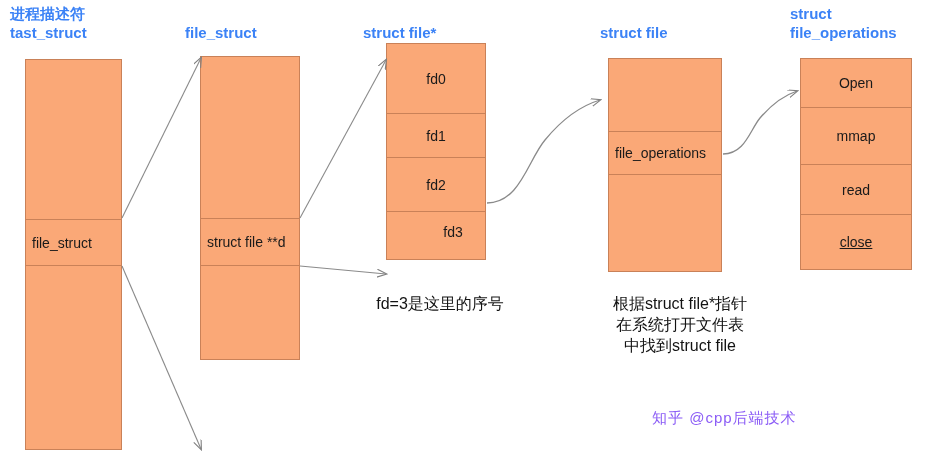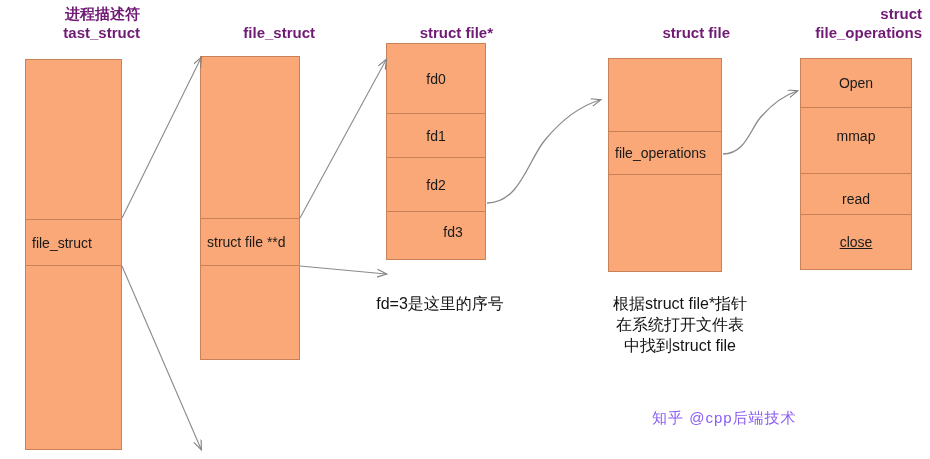--- a/index.html
+++ b/index.html
@@ -4,22 +4,22 @@
 <style>
   html,body{margin:0;padding:0;background:#ffffff;}
   body{
     width:930px;height:459px;position:relative;overflow:hidden;
     font-family:"Liberation Sans","DejaVu Sans",sans-serif;
     color:#1a1a1a;
   }
   #canvas{position:absolute;left:0;top:0;width:930px;height:459px;}
   .svg-layer{position:absolute;left:0;top:0;width:930px;height:459px;pointer-events:none;}
   .col-title{
-    position:absolute;text-align:right;font-weight:bold;
-    font-size:15px;line-height:19px;color:#701a75;white-space:nowrap;
+    position:absolute;text-align:left;font-weight:bold;
+    font-size:15px;line-height:19px;color:#3b82f6;white-space:nowrap;
   }
   .struct-box{
     position:absolute;
     background:#FAA877;
     border:1px solid #C98158;
     box-sizing:border-box;
   }
   .cell{
     position:absolute;left:0;right:0;
     display:flex;align-items:center;justify-content:center;
@@ -116,21 +116,21 @@
     </div>
   </div>
 
   <div class="struct-box" style="left:800px;top:58px;width:112px;height:212px;">
     <div class="cell divider-top" style="top:48px;height:57px;">
       <span>mmap</span>
     </div>
     <div class="cell" style="top:0px;height:48px;">
       <span>Open</span>
     </div>
-    <div class="cell divider-top" style="top:114px;height:50px;">
+    <div class="cell divider-top" style="top:105px;height:50px;">
       <span>read</span>
     </div>
     <div class="cell divider-top" style="top:155px;height:55px;text-decoration:underline;">
       <span>close</span>
     </div>
   </div>
 
   <svg class="svg-layer" viewBox="0 0 930 459" xmlns="http://www.w3.org/2000/svg">
     <defs>
       <marker id="ah" markerWidth="11" markerHeight="11" refX="9" refY="4" orient="auto" markerUnits="userSpaceOnUse">

